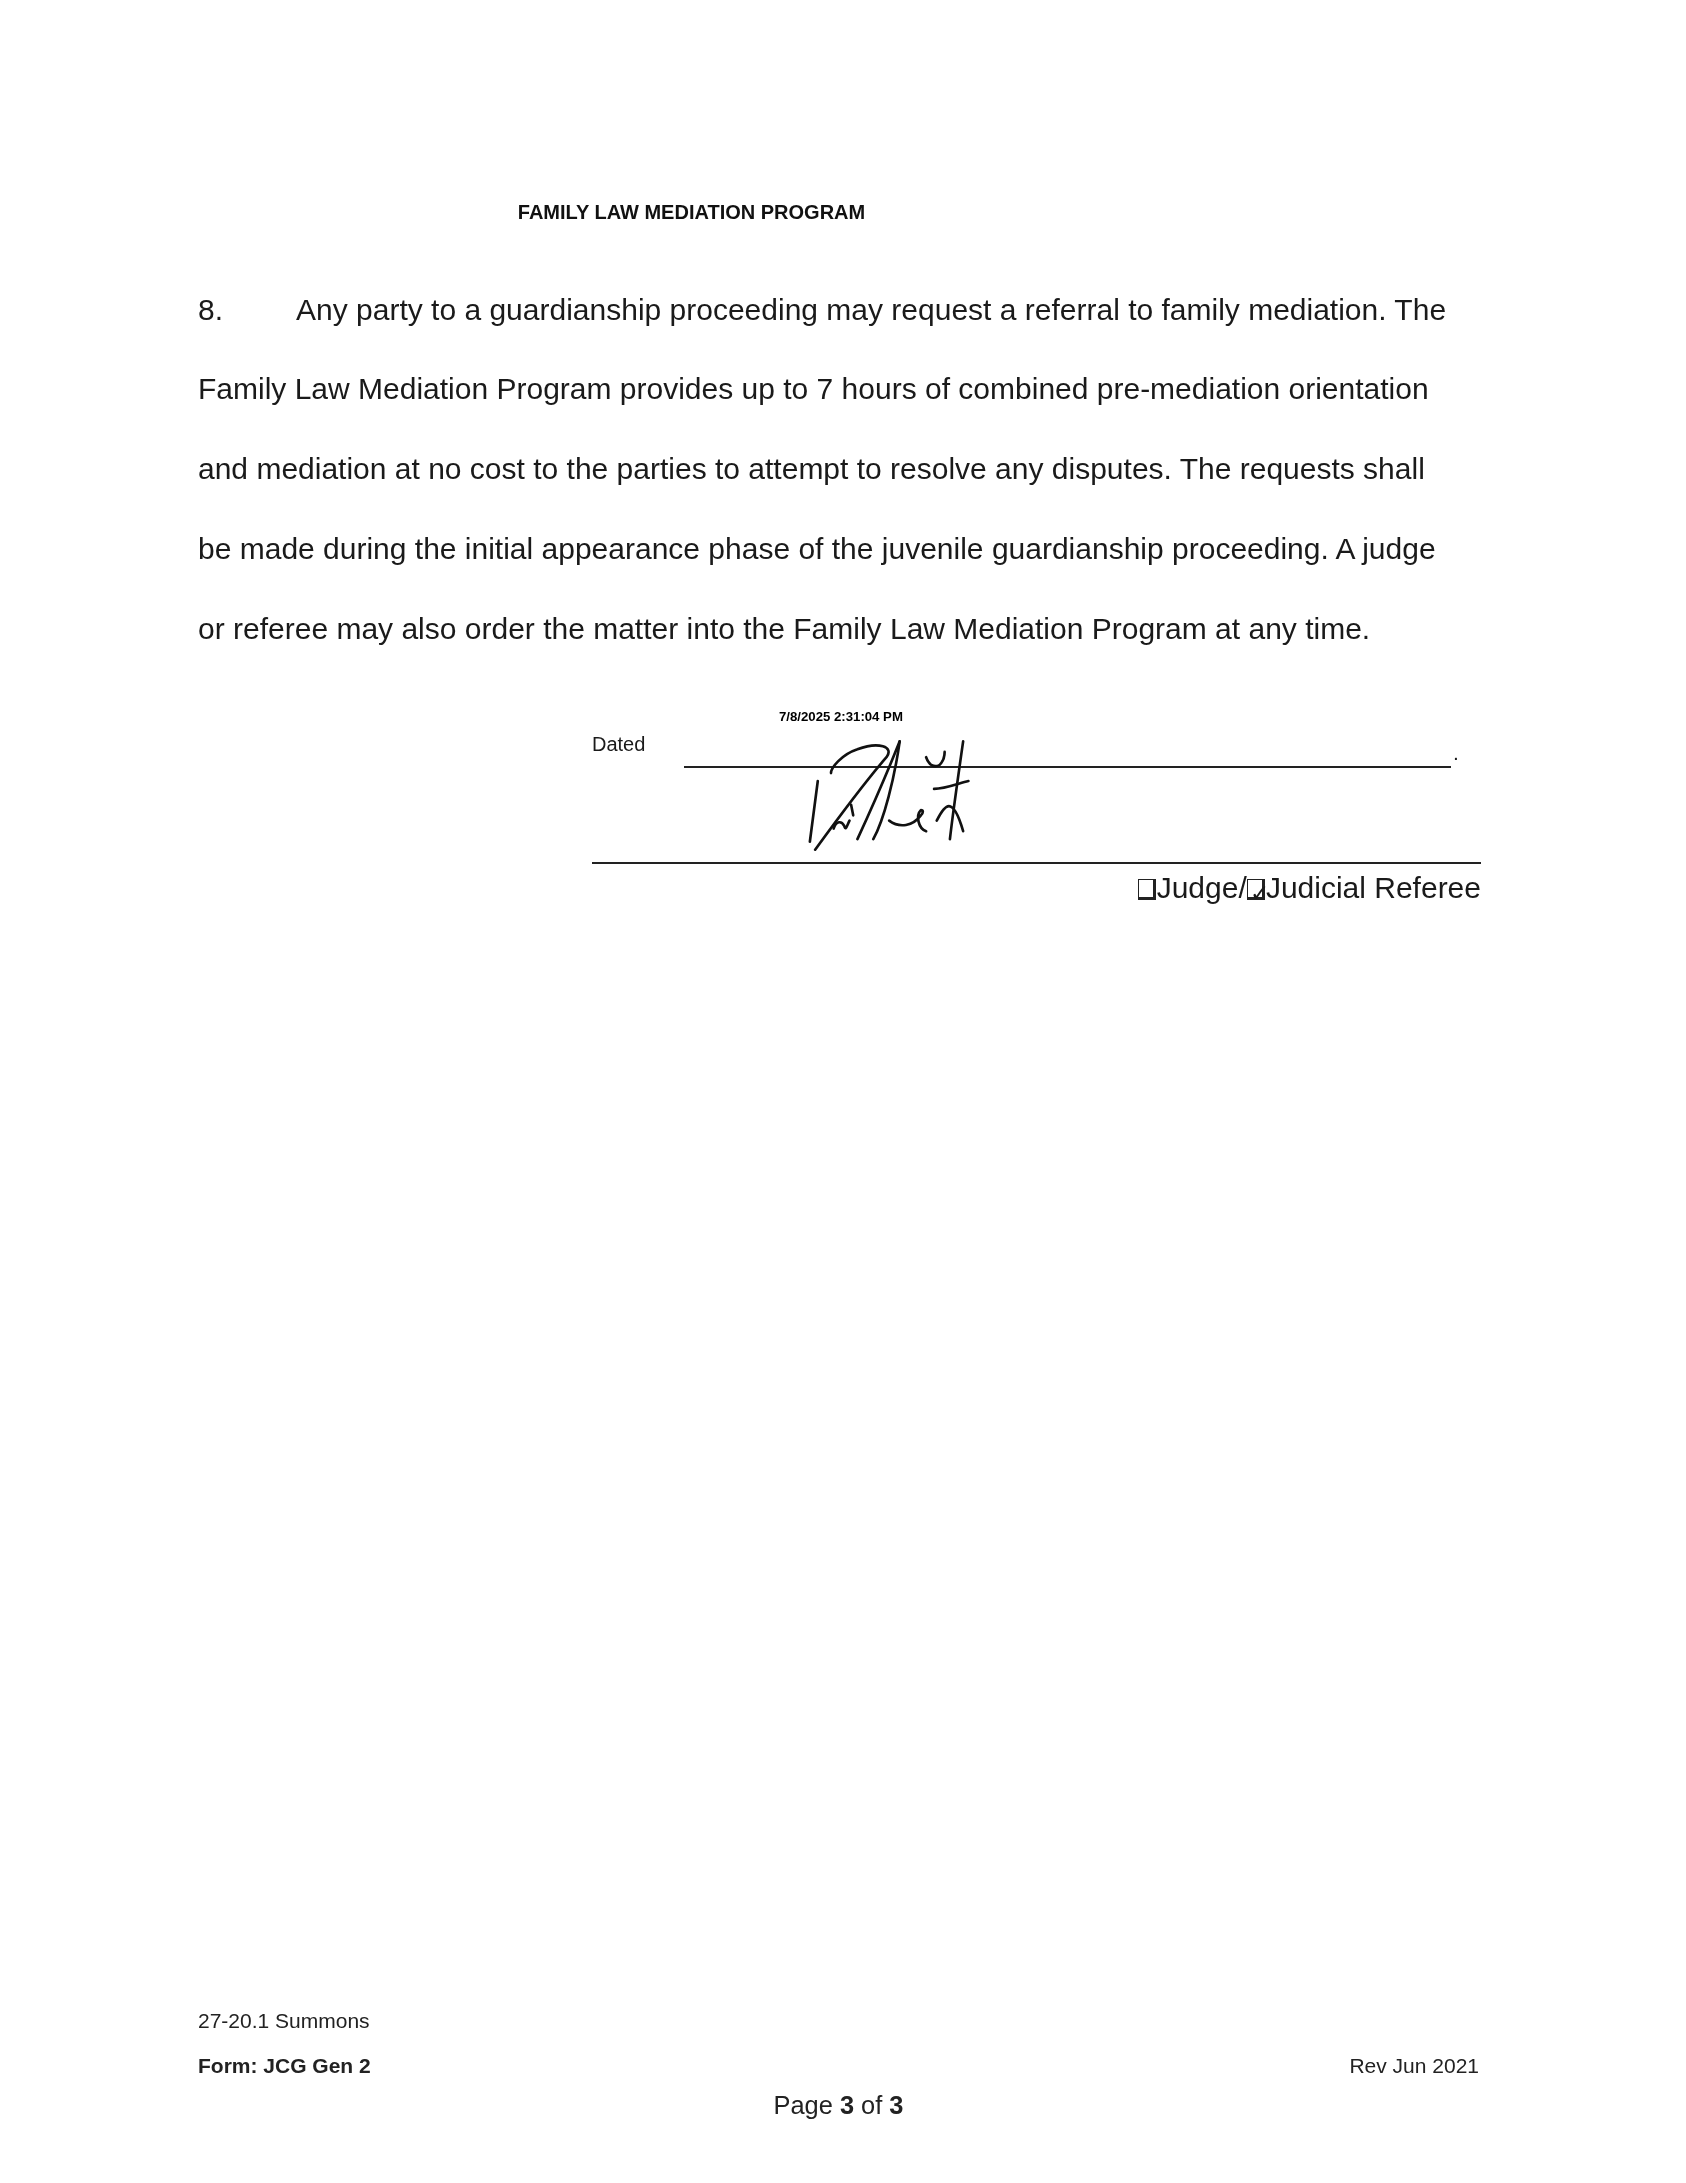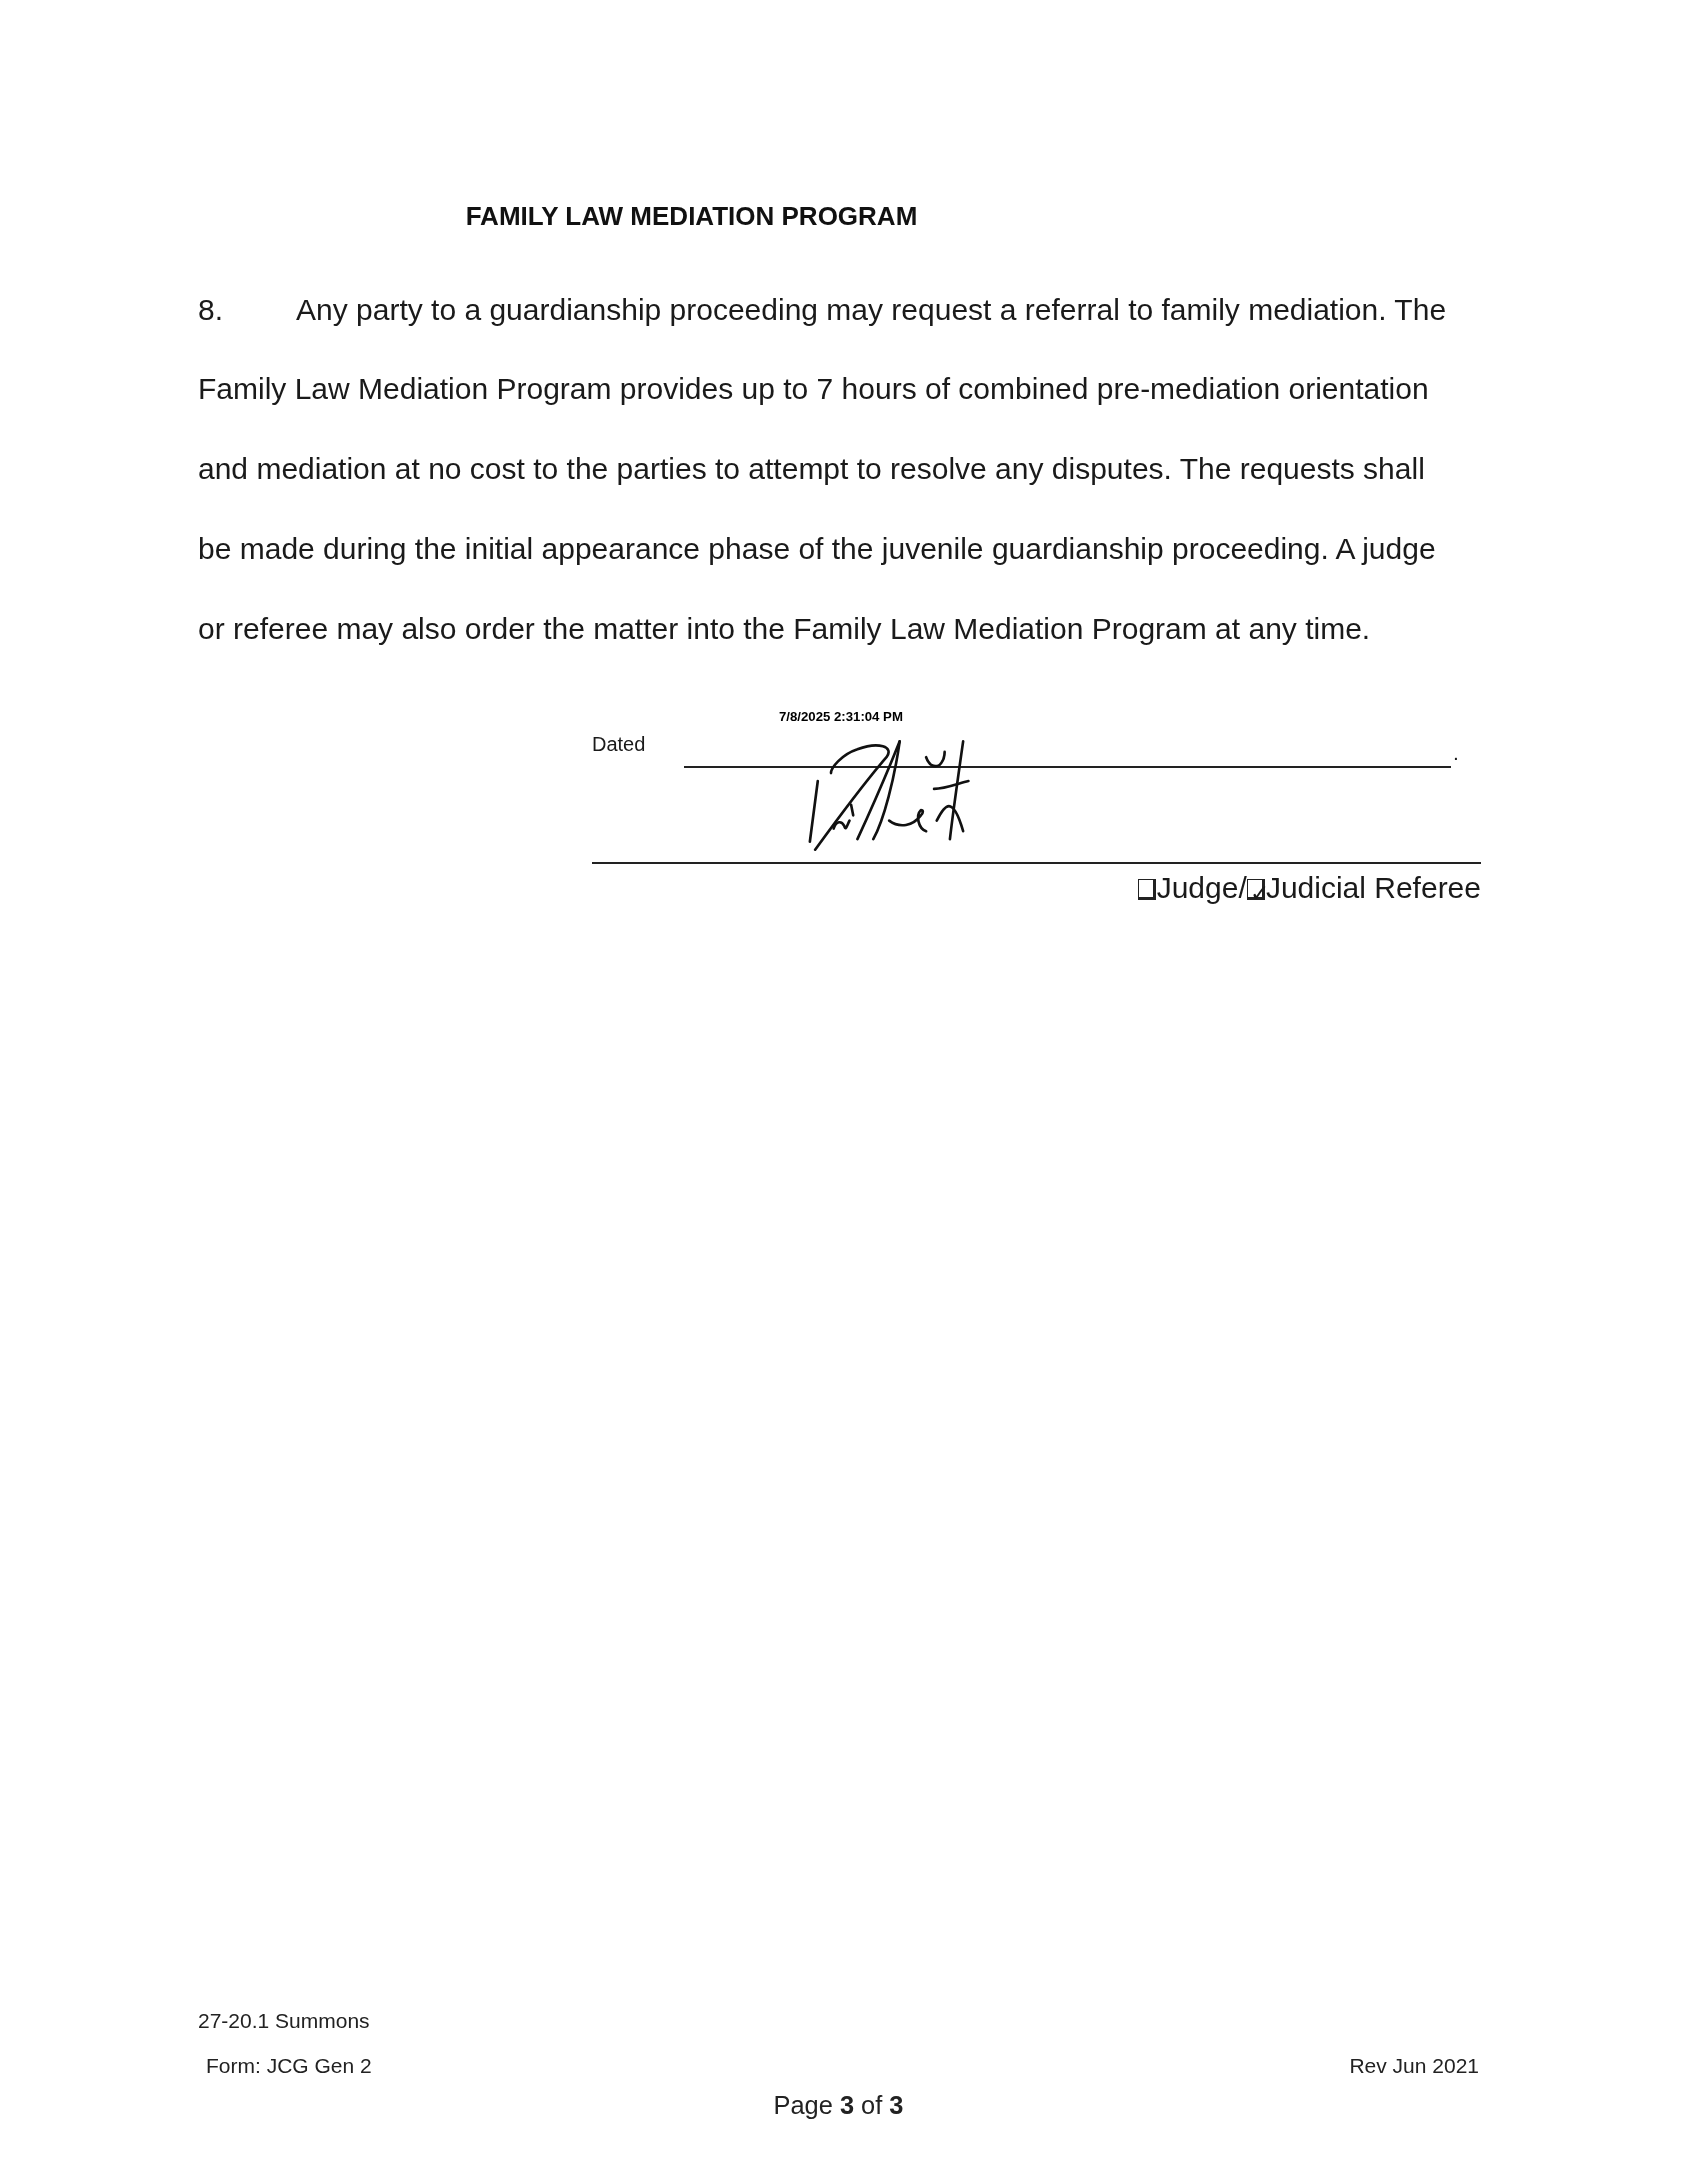--- a/index.html
+++ b/index.html
@@ -3,21 +3,21 @@
   <meta charset="utf-8">
   <style>
     html, body { margin: 0; padding: 0; background: #ffffff; }
     body {
       width: 1687px; height: 2183px; position: relative; overflow: hidden;
       font-family: "Liberation Sans", "DejaVu Sans", sans-serif; color: #1a1a1a;
     }
     .page { position: absolute; left: 0; top: 0; width: 1687px; height: 2183px; }
     .title {
       position: absolute; left: 0; width: 1383px; top: 201px; text-align: center;
-      font-weight: bold; font-size: 26px; letter-spacing: 0px; color: #111;
+      font-weight: bold; font-size: 20px; letter-spacing: 0px; color: #111;
     }
     .para { position: absolute; left: 198px; width: 1281px; top: 291px; font-size: 30px; }
     .para .line { position: absolute; left: 0; white-space: nowrap; height: 37px; line-height: 37px; }
     .para .num { position: absolute; left: 0; }
     .para .first { position: absolute; left: 98px; white-space: nowrap; }
     .timestamp {
       position: absolute; left: 779px; top: 709px; font-size: 13.2px; font-weight: bold; color: #000000;
     }
     .dated-label { position: absolute; left: 592px; top: 733px; font-size: 20px; }
     .dated-line {
@@ -33,21 +33,21 @@
     .roles { position: absolute; right: 206px; top: 871px; font-size: 30px; white-space: nowrap; }
     .cb {
       display: inline-block; width: 18px; height: 21px; border: 1.6px solid #222; border-right-width: 3.2px; border-bottom-width: 3.2px;
       vertical-align: -2.1px; position: relative; box-sizing: border-box; margin-right: 1.1px;
     }
     .cb .check {
       position: absolute; left: 2.1px; top: 3.2px; font-size: 23px; line-height: 21px; font-weight: bold;
     }
     .footer { position: absolute; left: 198px; width: 1281px; top: 2009px; font-size: 21px; color: #222; }
     .footer .f1 { position: absolute; left: 0; top: 0; white-space: nowrap; }
-    .footer .f2 { position: absolute; left: 8px; top: 45px; white-space: nowrap; }
+    .footer .f2 { position: absolute; left: 0; top: 45px; white-space: nowrap; font-weight: bold; }
     .footer .center { position: absolute; left: 0; width: 1281px; top: 42px; text-align: center; font-size: 25.4px; margin-top: 40px; }
     .footer .center b { font-weight: bold; }
     .footer .right { position: absolute; right: 0; top: 45px; white-space: nowrap; }
   </style>
 </head>
 <body>
 
 <div class="page">
 
   <div class="title">FAMILY LAW MEDIATION PROGRAM</div>

